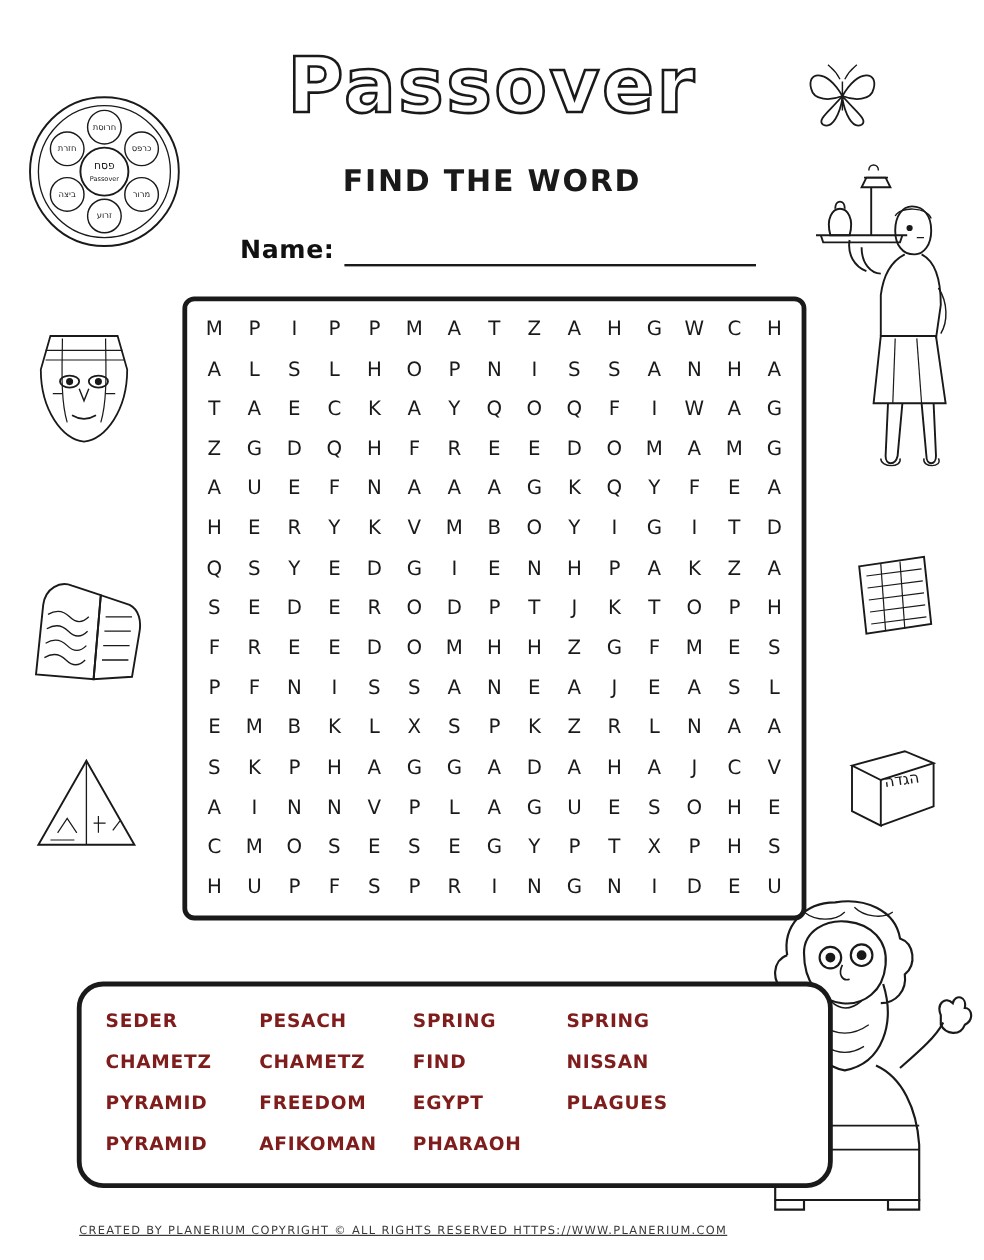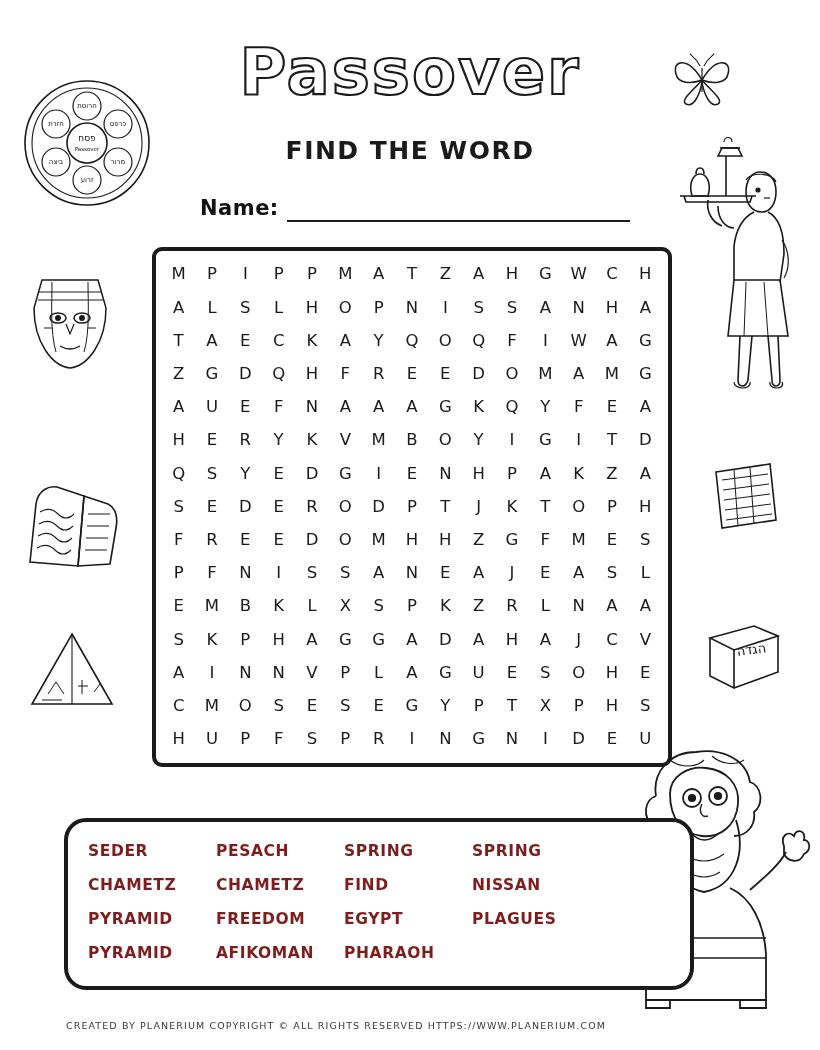--- a/index.html
+++ b/index.html
@@ -140,20 +140,21 @@
   .footer {
     position: absolute;
     left: 0;
     top: 1020px;
     width: 672px;
     text-align: center;
     font-family: "DejaVu Sans", sans-serif;
     font-size: 9.5px;
     letter-spacing: 1.1px;
     color: #3a3a3a;
+    text-decoration: underline;
   }
 
   
   .art { position: absolute; }
   .art svg { display: block; }
 
   #seder-plate  { left: 22px;  top: 78px; }
   #butterfly    { left: 668px; top: 46px; }
   #mask         { left: 22px;  top: 272px; }
   #servant      { left: 672px; top: 130px; }

